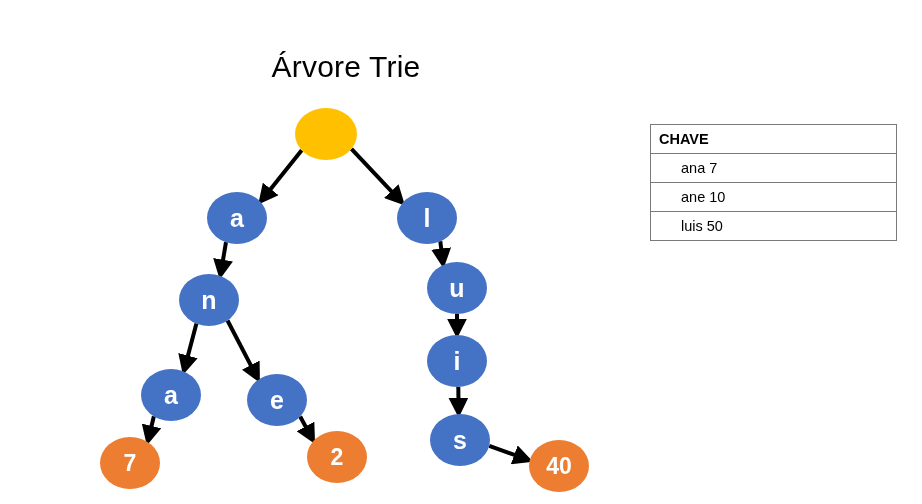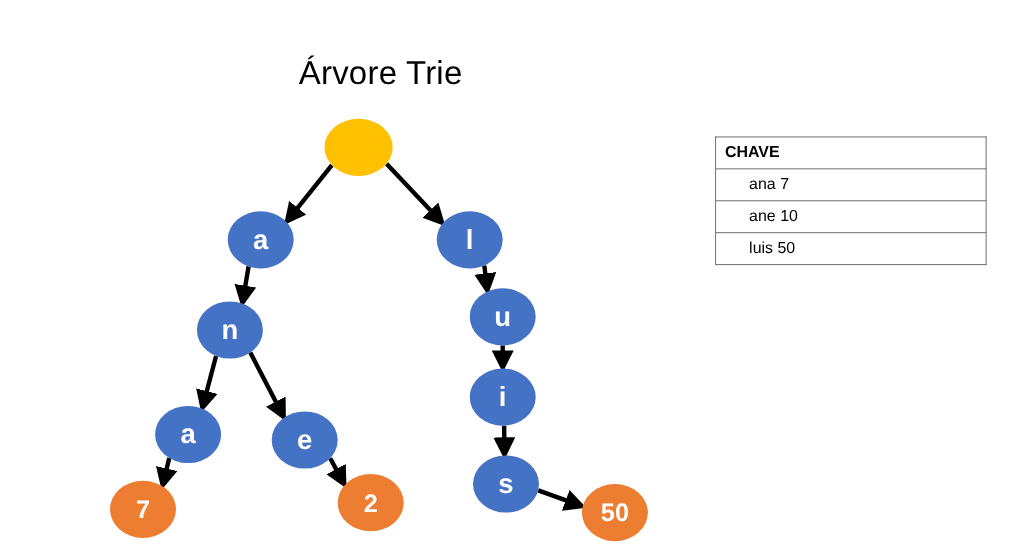--- a/index.html
+++ b/index.html
@@ -136,21 +136,21 @@
       <div class="node node-blue node-letter" style="left: 430px; top: 414px; width: 60px; height: 52px;">
         <span>s</span>
       </div>
       <div class="node node-orange node-value" style="left: 100px; top: 437px; width: 60px; height: 52px;">
         <span>7</span>
       </div>
       <div class="node node-orange node-value" style="left: 307px; top: 431px; width: 60px; height: 52px;">
         <span>2</span>
       </div>
       <div class="node node-orange node-value" style="left: 529px; top: 440px; width: 60px; height: 52px;">
-        <span>50</span>
+        <span>40</span>
       </div>
     </div>
 
   <table id="key-table">
     <thead>
       <tr>
         <th>CHAVE</th>
       </tr>
     </thead>
     <tbody id="key-table-body">

